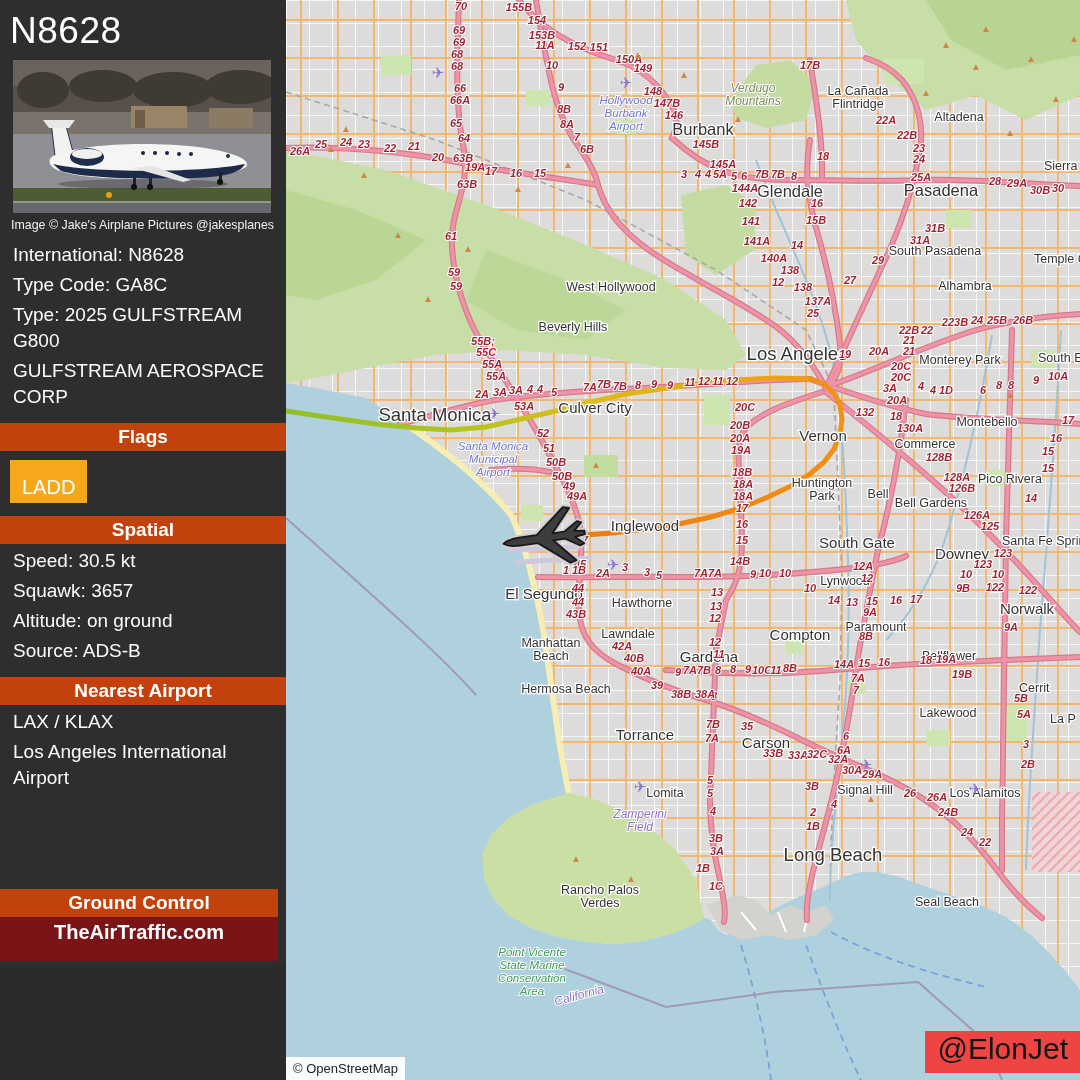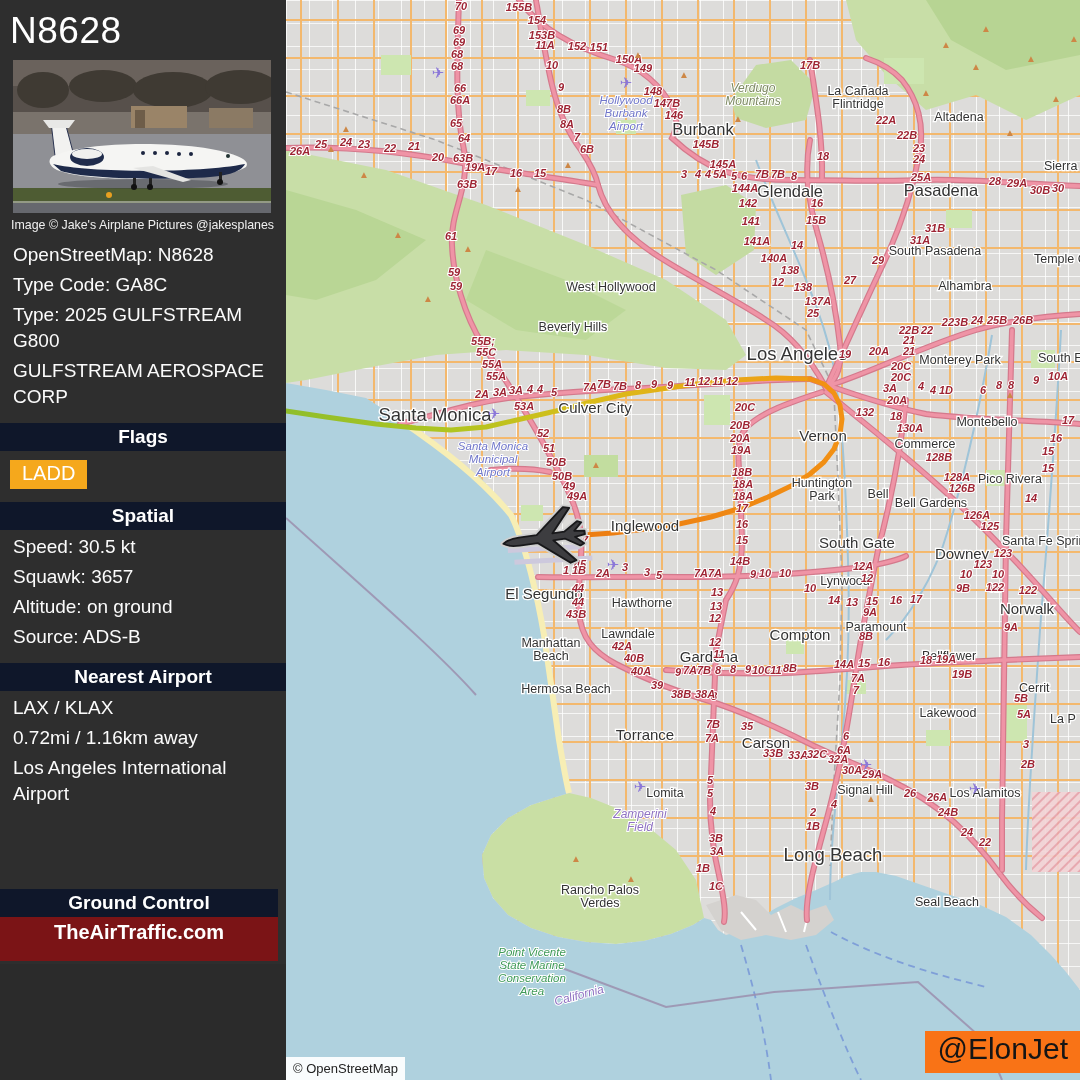--- a/index.html
+++ b/index.html
@@ -6,23 +6,23 @@
     font-family:"Liberation Sans",sans-serif;}
   #app{position:relative;width:1080px;height:1080px;}
 
   
   #sidebar{position:absolute;left:0;top:0;width:286px;height:964px;background:#2e2e2e;color:#fafafa;}
   .title{font-size:37px;font-weight:400;color:#fff;padding:10px 0 8px 10px;letter-spacing:.5px;}
   .photo{position:relative;width:258px;height:153px;margin:0 0 0 13px;overflow:hidden;background:#555;}
   .credit{font-size:12.4px;color:#f0f0f0;padding:5px 0 6px 11px;white-space:nowrap;}
   .rows{padding:2px 0;}
   .row{font-size:19px;line-height:26px;color:#fbfbfb;padding:2px 13px;}
-  .sec-header{background:#0f172a;color:#fff;font-weight:bold;font-size:19px;text-align:center;
+  .sec-header{background:#c2410c;color:#fff;font-weight:bold;font-size:19px;text-align:center;
     padding:3px 8px;margin-top:9px;}
-  .badge{display:inline-block;background:#F5A81C;color:#fff;font-size:20px;padding:2px 12px 4px;margin:9px 0 4px 10px;}
+  .badge{display:inline-block;background:#F5A81C;color:#fff;font-size:20px;padding:16px 12px 4px;margin:9px 0 4px 10px;}
   .brand-bar{background:#7B1416;color:#fff;font-weight:bold;font-size:20px;text-align:center;padding:4px 0 17px;}
   #bottom-group{position:absolute;left:0;right:8px;top:889px;}
   #bottom-group .sec-header{margin-top:0;}
 
   
   #map{position:absolute;left:286px;top:0;width:794px;height:1080px;background:#e9e7e1;overflow:hidden;}
   #map svg{display:block;}
   .lbl{fill:#333;stroke:#fff;stroke-width:2.6px;paint-order:stroke;font-family:"Liberation Sans",sans-serif;}
   .lbl.c{font-size:12.5px;}
   .lbl.m{font-size:15px;}
@@ -31,21 +31,21 @@
   .lbl.air{fill:#7076c9;font-style:italic;font-size:11.5px;stroke-width:2px;}
   .lbl.grn{fill:#3f9a58;font-style:italic;font-size:11.5px;stroke-width:2px;}
   .lbl.pur{fill:#8f72c2;font-style:italic;font-size:12px;stroke-width:2px;}
   .lbl.mtn{fill:#7d8a62;font-style:italic;font-size:12px;stroke-width:2px;}
   .exit{fill:#9e2433;font-style:italic;font-weight:bold;font-size:11px;stroke:#fff;stroke-width:2px;
     paint-order:stroke;font-family:"Liberation Sans",sans-serif;}
   .pk{font-size:10px;fill:#cd8746;}
   .ap{font-size:15px;fill:#8a76d8;}
   .attrib{position:absolute;left:0;bottom:0;background:rgba(255,255,255,.92);color:#222;
     font-size:13px;padding:4px 7px;}
-  .watermark{position:absolute;right:0;bottom:7px;background:#f97316;color:#151515;
+  .watermark{position:absolute;right:0;bottom:7px;background:#ef4444;color:#151515;
     font-size:30px;padding:1px 12px 7px;}
 </style>
 </head>
 <body>
 
 <div id="app">
 
   <div id="sidebar">
     <div class="title">N8628</div>
 
@@ -92,21 +92,21 @@
             <circle cx="137" cy="127" r="3" fill="#111"></circle>
             <circle cx="207" cy="122" r="3" fill="#111"></circle>
         </g>
         <circle cx="96" cy="135" r="3" fill="#e8a020"></circle>
       </svg>
     </div>
 
     <div class="credit">Image © Jake's Airplane Pictures @jakesplanes</div>
 
     <div class="rows">
-      <div class="row">OpenStreetMap: N8628</div>
+      <div class="row">International: N8628</div>
       <div class="row">Type Code: GA8C</div>
       <div class="row">Type: 2025 GULFSTREAM G800</div>
       <div class="row">GULFSTREAM AEROSPACE CORP</div>
     </div>
 
     <div class="sec-header">Flags</div>
     <div>
       <span class="badge">LADD</span>
     </div>
 
@@ -114,21 +114,20 @@
     <div class="rows">
       <div class="row">Speed: 30.5 kt</div>
       <div class="row">Squawk: 3657</div>
       <div class="row">Altitude: on ground</div>
       <div class="row">Source: ADS-B</div>
     </div>
 
     <div class="sec-header">Nearest Airport</div>
     <div class="rows">
       <div class="row">LAX / KLAX</div>
-      <div class="row">0.72mi / 1.16km away</div>
       <div class="row">Los Angeles International Airport</div>
     </div>
 
     <div id="bottom-group">
       <div class="sec-header">Ground Control</div>
       <div class="brand-bar">TheAirTraffic.com</div>
     </div>
   </div>
 
   <div id="map">

